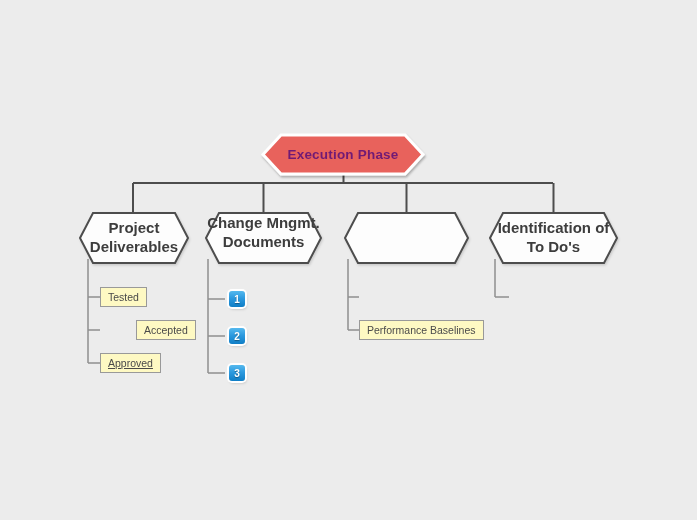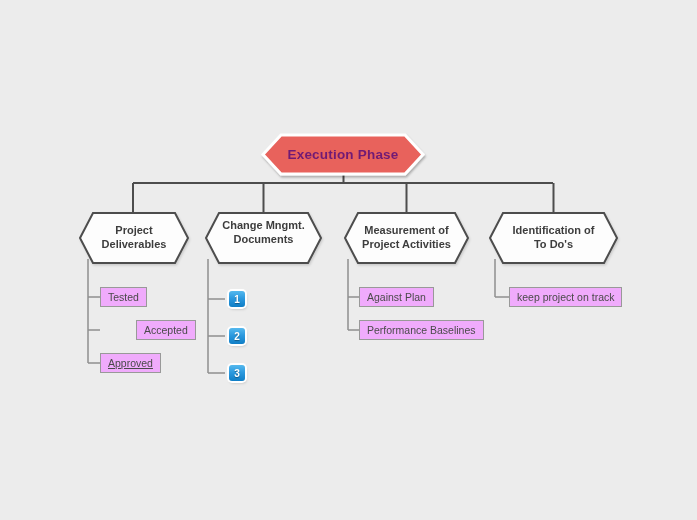--- a/index.html
+++ b/index.html
@@ -30,31 +30,31 @@
   }
   .root-label {
     color: #701a75;
     font-weight: bold;
     font-size: 13.5px;
     letter-spacing: 0.2px;
   }
   .branch-label {
     color: #3d3d3d;
     font-weight: bold;
-    font-size: 11px;
+    font-size: 15px;
     line-height: 1.25;
   }
   .leaf-box {
     position: absolute;
     height: 20px;
     display: flex;
     align-items: center;
     padding: 0 7px;
     box-sizing: border-box;
-    background: #f0abfc;
+    background: #fef9c3;
     border: 1px solid #999999;
     color: #4a4a4a;
     font-size: 10.5px;
     white-space: nowrap;
   }
   .num-icon {
     position: absolute;
     width: 16px;
     height: 16px;
     border-radius: 3px;
@@ -119,31 +119,27 @@
     <polygon points="345,238 358,213 455,213 468,238 455,263 358,263" fill="#fdfdfd" stroke="#4d4d4d" stroke-width="2" filter="url(#shadow-soft)"></polygon>
     <polygon points="490,238 503,213 604,213 617,238 604,263 503,263" fill="#fdfdfd" stroke="#4d4d4d" stroke-width="2" filter="url(#shadow-soft)"></polygon>
   </svg>
 
   <div class="node-label root-label" style="left:263px; top:135px; width:160px; height:39px;">Execution Phase</div>
 
   <div class="node-label branch-label" style="left:80px; top:213px; width:108px; height:50px;">Project
 Deliverables</div>
   <div class="node-label branch-label" style="left:206px; top:213px; width:115px; height:40px;">Change Mngmt.
 Documents</div>
-  <div class="node-label branch-label" style="left:345px; top:213px; width:123px; height:50px;">Measurement of
-Project Activities</div>
   <div class="node-label branch-label" style="left:490px; top:213px; width:127px; height:50px;">Identification of
 To Do's</div>
 
   <div class="leaf-box" style="left:100px; top:287px;">Tested</div>
   <div class="leaf-box" style="left:100px; top:320px;margin-left:36px;">Accepted</div>
   <div class="leaf-box" style="left:100px; top:353px;text-decoration:underline;">Approved</div>
 
   <div class="num-icon" style="left:229px; top:291px;">1</div>
   <div class="num-icon" style="left:229px; top:328px;">2</div>
   <div class="num-icon" style="left:229px; top:365px;">3</div>
 
-  <div class="leaf-box" style="left:359px; top:287px;">Against Plan</div>
   <div class="leaf-box" style="left:359px; top:320px;">Performance Baselines</div>
 
-  <div class="leaf-box" style="left:509px; top:287px;">keep project on track</div>
 
 </div>
 
 </body></html>

